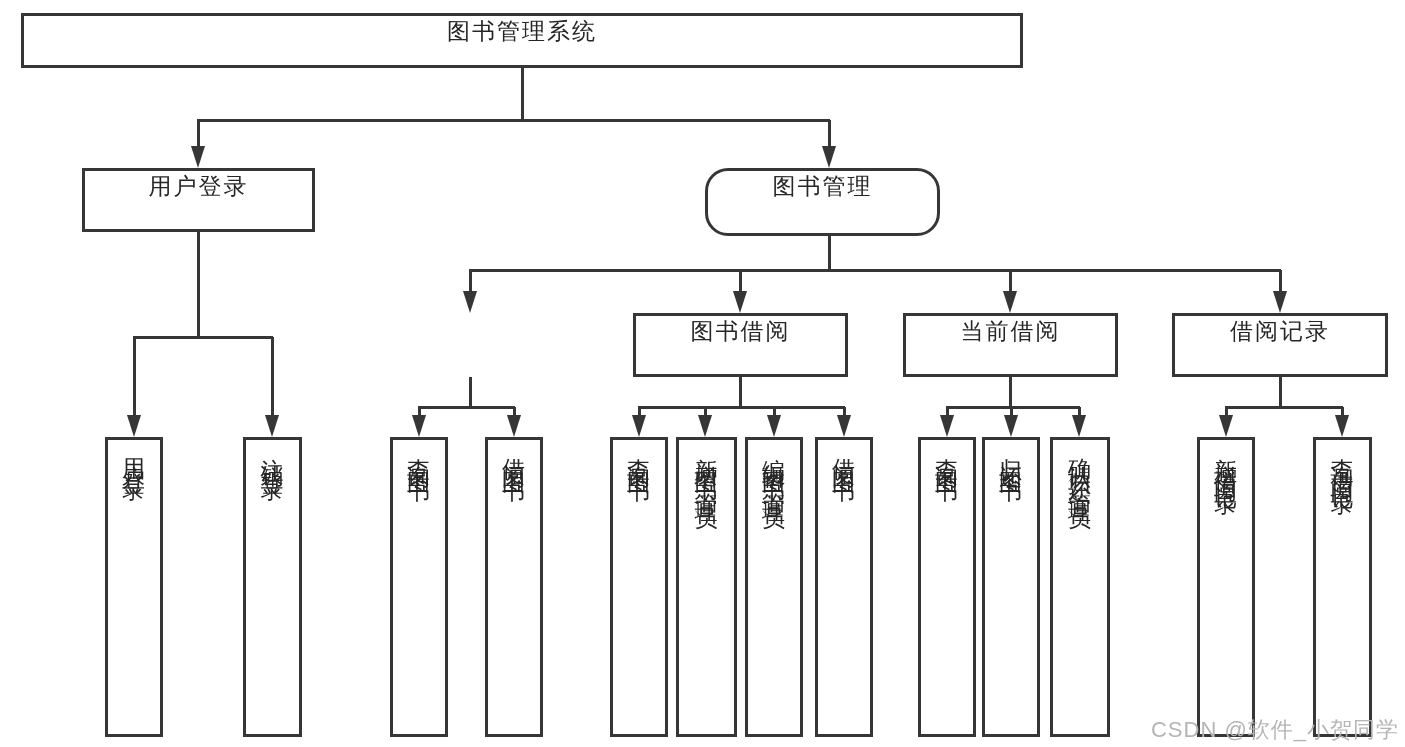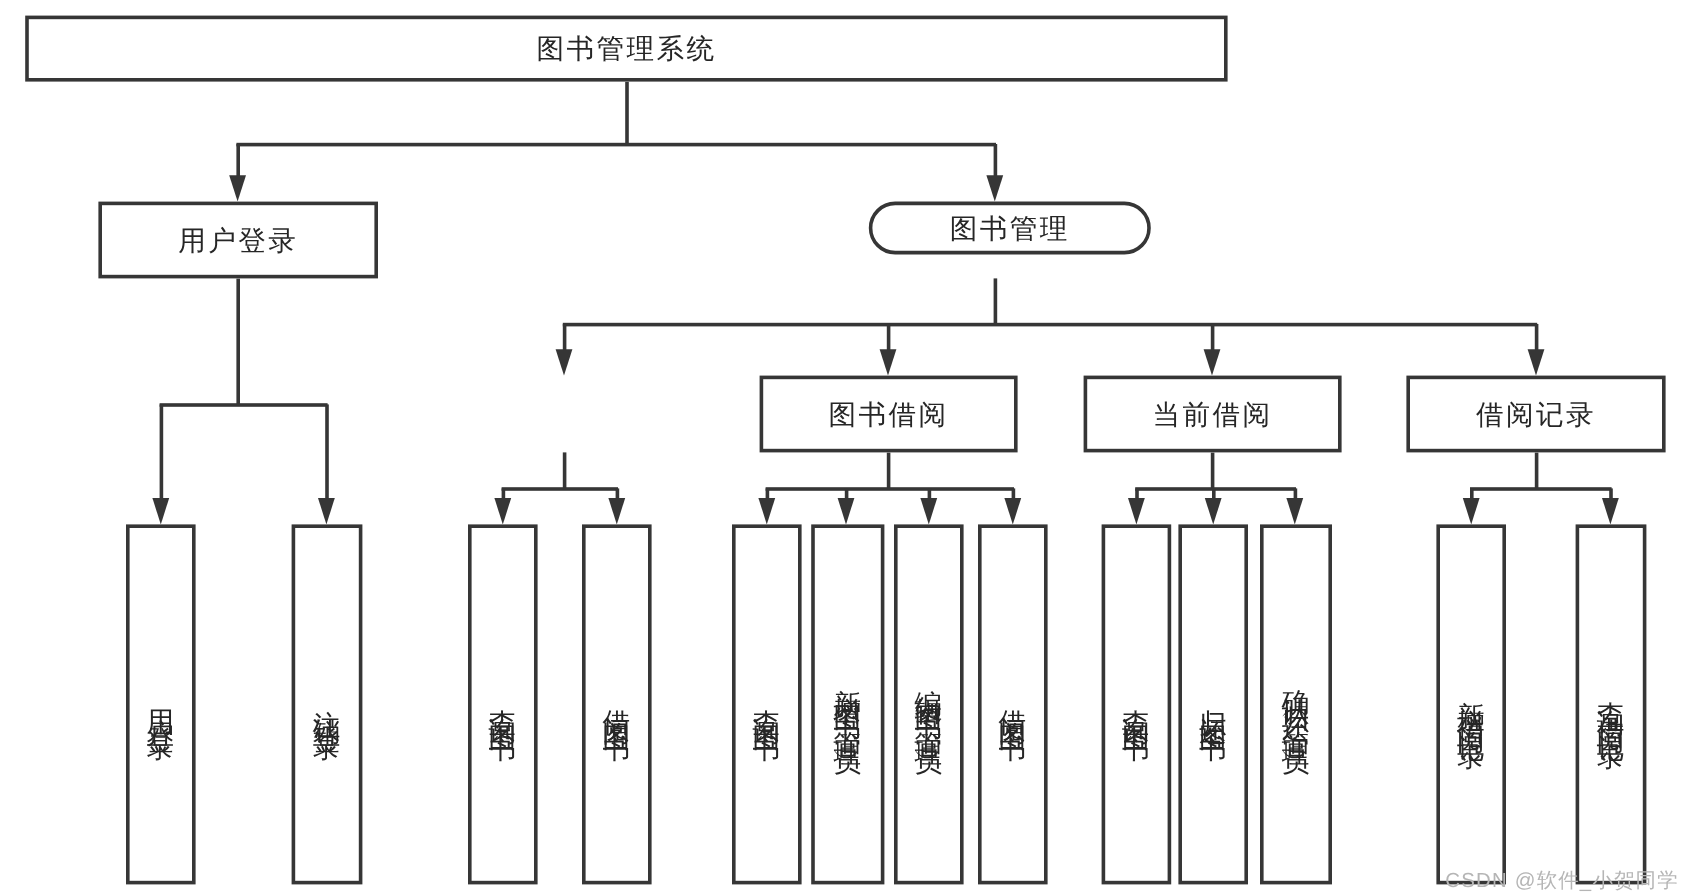--- a/index.html
+++ b/index.html
@@ -10,21 +10,21 @@
     background: #ffffff;
     font-family: "Liberation Sans", sans-serif;
     overflow: hidden;
   }
   .hbox, .vbox {
     position: absolute;
     background: #ffffff;
     border: 3px solid #363636;
     box-sizing: border-box;
     display: flex;
-    align-items: center;
+    align-items: flex-start;
     justify-content: center;
     z-index: 2;
   }
   .hbox span {
     font-size: 23px;
     letter-spacing: 2px;
     color: #262626;
     white-space: nowrap;
   }
   .vbox span {
@@ -32,21 +32,21 @@
     text-orientation: mixed;
     font-size: 23px;
     letter-spacing: 7px;
     line-height: 1.05;
     color: #262626;
   }
   
   .p-root       { left: 21px;   top: 13px;  width: 1002px; height: 55px; }
   
   .p-login      { left: 82px;   top: 168px; width: 233px;  height: 64px; }
-  .p-mgmt       { left: 724px;  top: 168px; width: 235px;  height: 44px; border-radius: 23px; }
+  .p-mgmt       { left: 705px;  top: 168px; width: 235px;  height: 68px; border-radius: 23px; }
   
   .p-newbook    { left: 363px;  top: 313px; width: 215px;  height: 64px; }
   .p-bookborrow { left: 633px;  top: 313px; width: 215px;  height: 64px; }
   .p-current    { left: 903px;  top: 313px; width: 215px;  height: 64px; }
   .p-records    { left: 1172px; top: 313px; width: 216px;  height: 64px; }
   
   .vbox         { top: 437px; height: 300px; width: 58px; }
   .p-l-login    { left: 105px; }
   .p-l-logout   { left: 243px; width: 59px; }
   .p-nb-query   { left: 390px; }
@@ -67,21 +67,21 @@
     width: 0; height: 0;
     border-left: 7px solid transparent;
     border-right: 7px solid transparent;
     border-top: 22px solid #363636;
     z-index: 1;
   }
   .watermark {
     position: absolute;
     right: 6px;
     bottom: 2px;
-    font-size: 17px;
+    font-size: 22px;
     letter-spacing: 1px;
     color: #b5b5b5;
     z-index: 3;
     white-space: nowrap;
   }
 </style>
 </head>
 <body>
 
 <div class="canvas">

